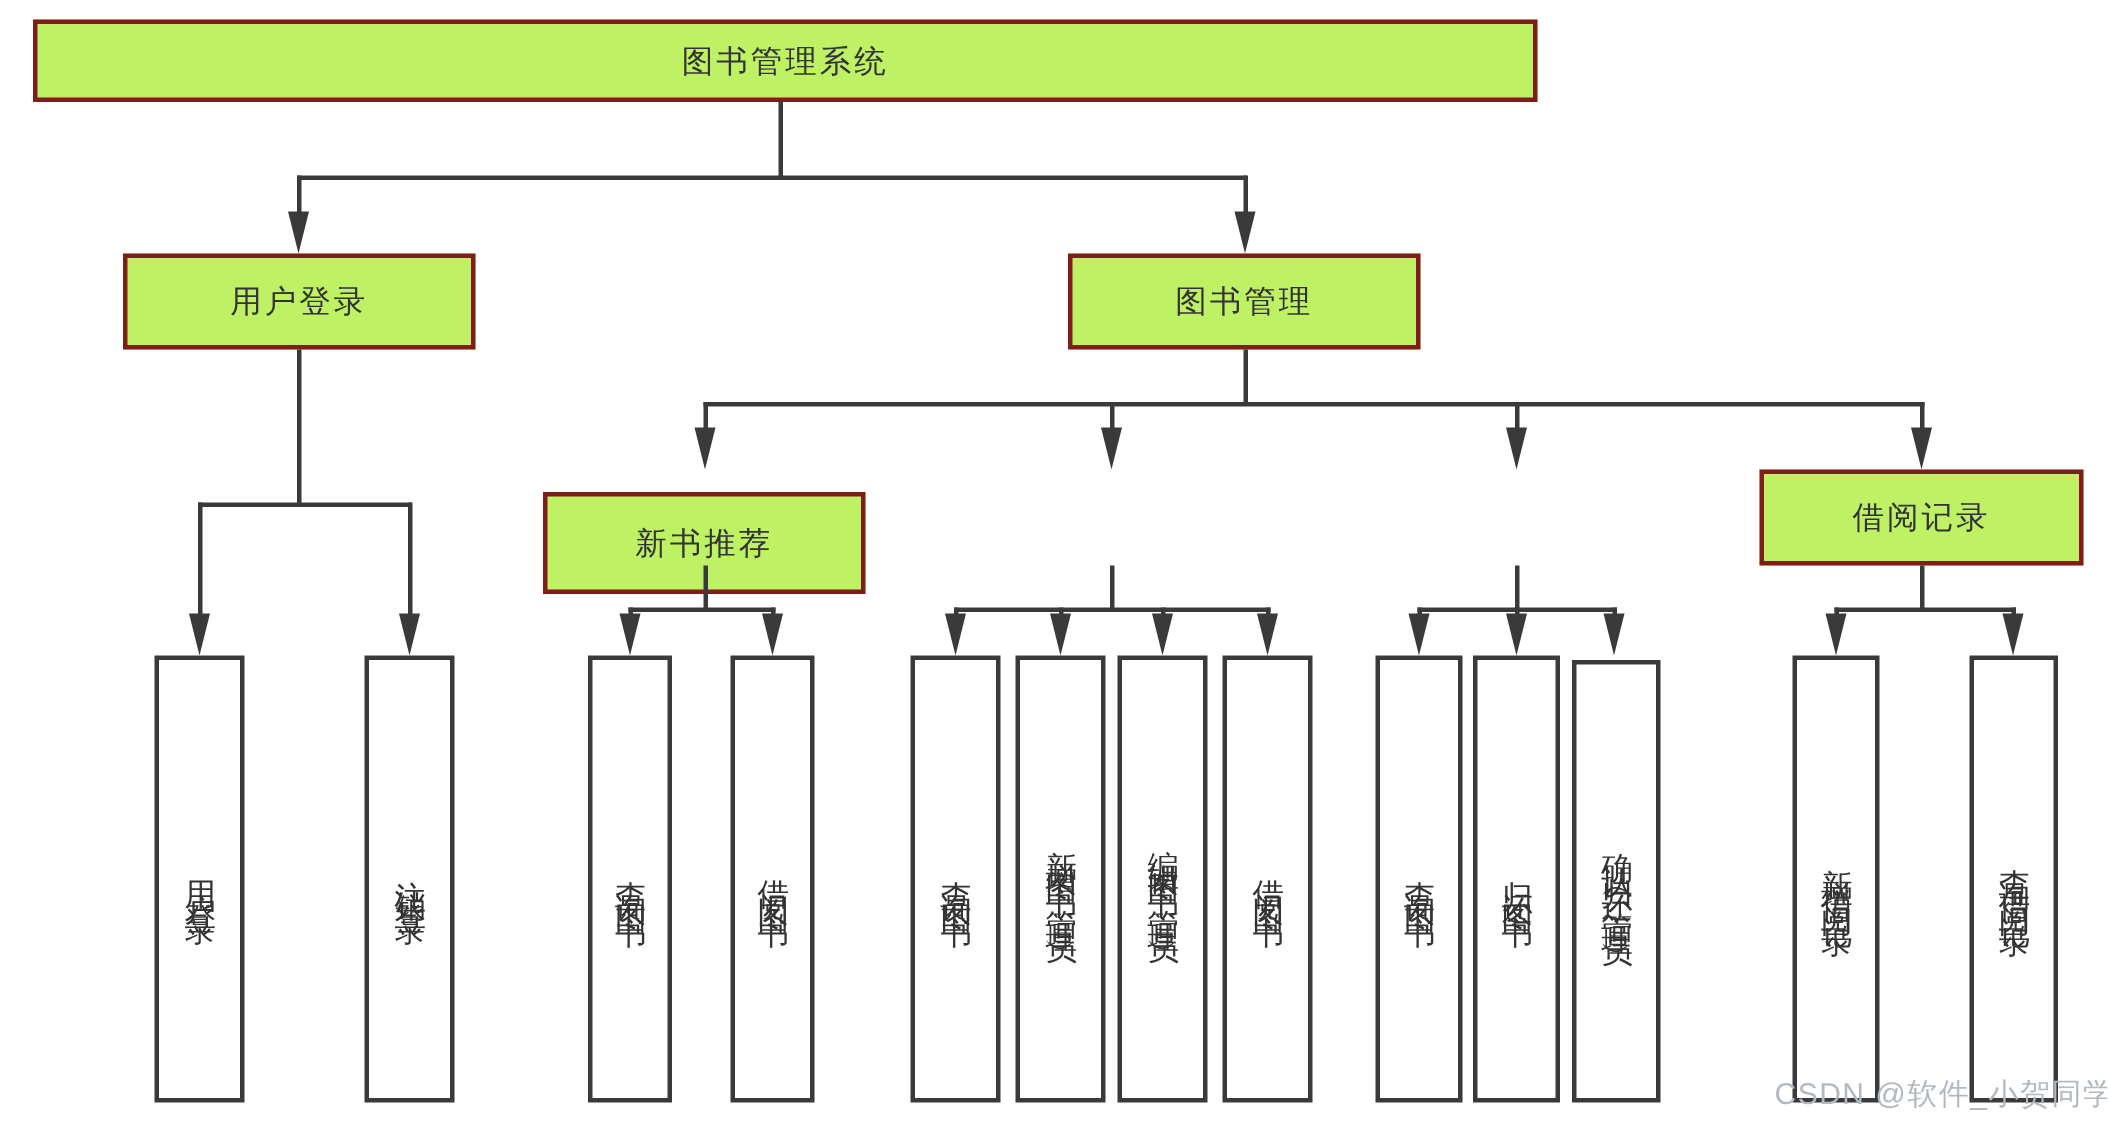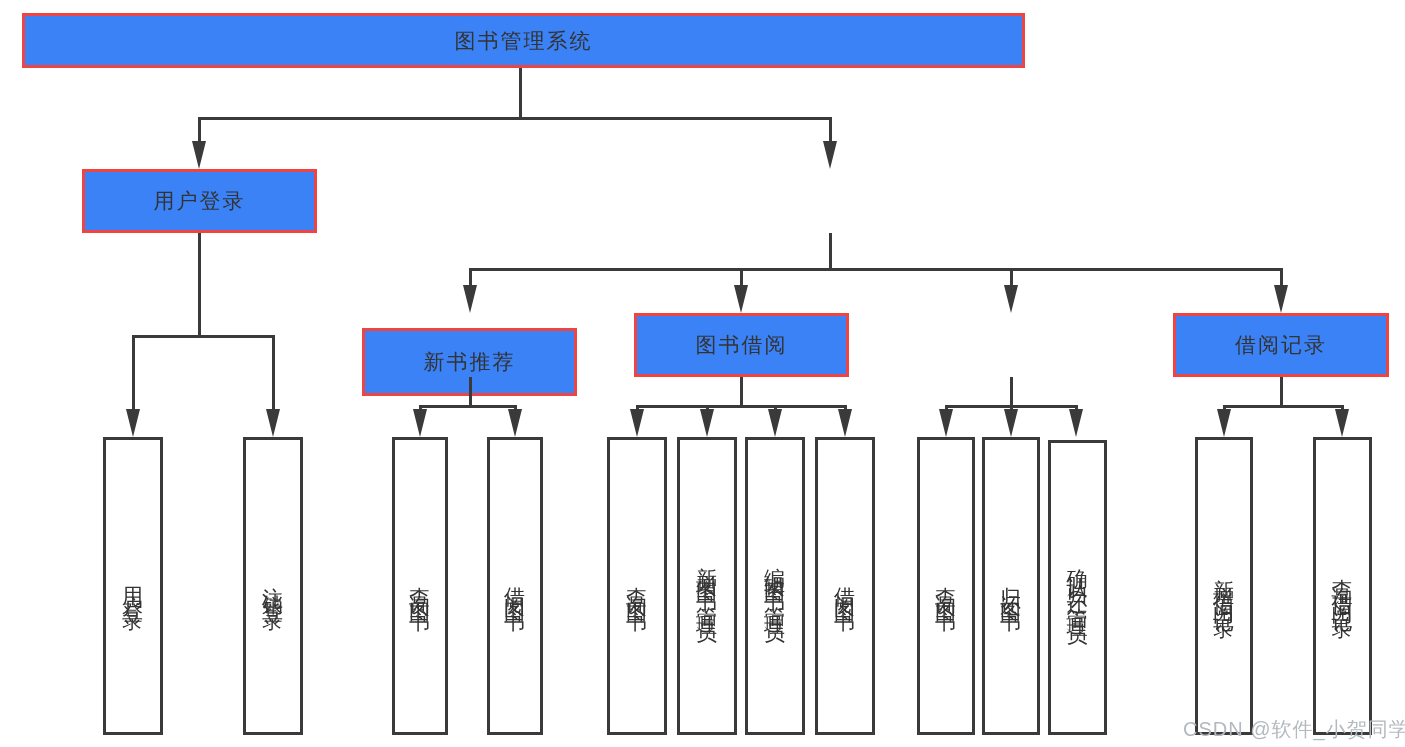--- a/index.html
+++ b/index.html
@@ -1,21 +1,21 @@
 <!DOCTYPE html>
 <html><head>
 <meta charset="utf-8">
 <style>
   html,body{margin:0;padding:0;background:#ffffff;}
   .canvas{
     position:relative;width:1405px;height:747px;background:#ffffff;
     font-family:"Liberation Sans","DejaVu Sans",sans-serif;overflow:hidden;
   }
   .hbox{
-    position:absolute;box-sizing:border-box;border:3px solid #ef4444;background:#3b82f6;
+    position:absolute;box-sizing:border-box;border:3px solid #7f1d1d;background:#bef264;
     display:flex;align-items:center;justify-content:center;
   }
   .hbox span{font-size:21px;color:#333333;letter-spacing:2px;white-space:nowrap;}
   .vbox{
     position:absolute;box-sizing:border-box;border:3px solid #3a3a3a;background:#ffffff;
     display:flex;align-items:center;justify-content:center;
   }
   .vbox span{
     writing-mode:vertical-rl;text-align:center;
     font-size:21px;color:#333333;letter-spacing:8px;line-height:1;white-space:nowrap;
@@ -45,20 +45,23 @@
   <div class="hline" style="left:198px;top:117px;width:633px"></div>
 
   <div class="vline" style="left:198px;top:117px;height:28px"></div>
   <div class="arrowhead" style="left:192px;top:141px"></div>
   <div class="vline" style="left:829px;top:117px;height:28px"></div>
   <div class="arrowhead" style="left:823px;top:141px"></div>
 
   <div class="hbox" style="left:82px;top:169px;width:235px;height:64px">
     <span>用户登录</span>
   </div>
+  <div class="hbox" style="left:712px;top:169px;width:235px;height:64px">
+    <span>图书管理</span>
+  </div>
 
   <div class="vline" style="left:198px;top:233px;height:103px"></div>
   <div class="hline" style="left:132px;top:335px;width:142px"></div>
   <div class="vline" style="left:132px;top:335px;height:76px"></div>
   <div class="arrowhead" style="left:126px;top:409px"></div>
   <div class="vline" style="left:272px;top:335px;height:76px"></div>
   <div class="arrowhead" style="left:266px;top:409px"></div>
 
   <div class="vline" style="left:829px;top:233px;height:37px"></div>
   <div class="hline" style="left:469px;top:268px;width:814px"></div>
@@ -67,23 +70,20 @@
   <div class="arrowhead" style="left:463px;top:285px"></div>
   <div class="vline" style="left:740px;top:268px;height:20px"></div>
   <div class="arrowhead" style="left:734px;top:285px"></div>
   <div class="vline" style="left:1010px;top:268px;height:20px"></div>
   <div class="arrowhead" style="left:1004px;top:285px"></div>
   <div class="vline" style="left:1280px;top:268px;height:20px"></div>
   <div class="arrowhead" style="left:1274px;top:285px"></div>
 
   <div class="hbox" style="left:362px;top:328px;width:215px;height:68px">
     <span>新书推荐</span>
-  </div>
-  <div class="hbox" style="left:634px;top:313px;width:215px;height:64px">
-    <span>图书借阅</span>
   </div>
   <div class="hbox" style="left:1173px;top:313px;width:216px;height:64px">
     <span>借阅记录</span>
   </div>
 
   <div class="vline" style="left:469px;top:377px;height:31px"></div>
   <div class="hline" style="left:419px;top:405px;width:98px"></div>
   <div class="vline" style="left:419px;top:405px;height:8px"></div>
   <div class="arrowhead" style="left:413px;top:409px"></div>
   <div class="vline" style="left:514px;top:405px;height:8px"></div>

